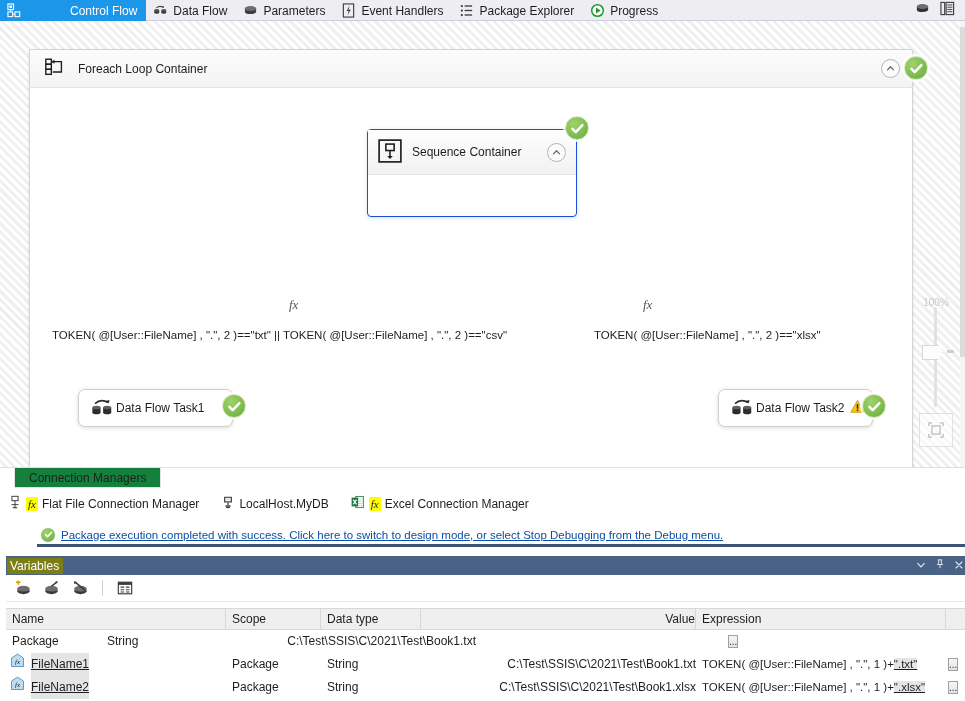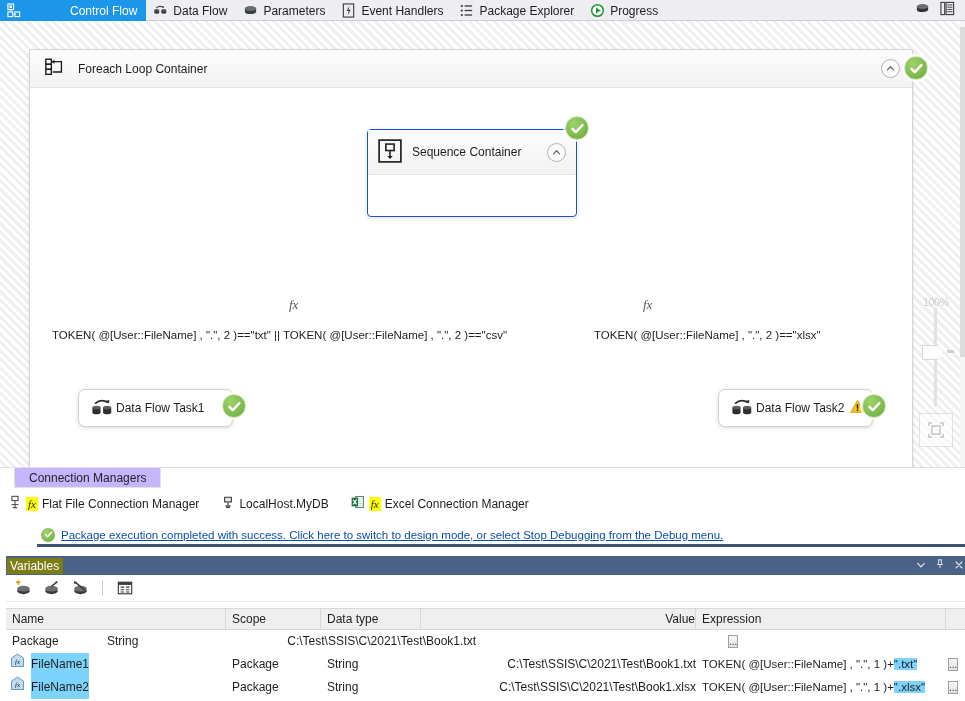--- a/index.html
+++ b/index.html
@@ -149,21 +149,21 @@
   #canvas-vsb-thumb { position: absolute; top: 6px; left: 0; width: 5px; height: 330px; background: #dcdcdc; }
 
   
   #cm-area {
     position: absolute; top: 467px; left: 0; width: 965px; height: 58px;
     background: #ffffff; border-top: 1px solid #e0e0e0;
   }
   #cm-tab {
     position: absolute; left: 14px; top: 0; height: 20px;
     padding: 0 14px; display: flex; align-items: center;
-    border: 1px solid #e2e2e2; border-top: none; background: #c4b5fd;
+    border: 1px solid #e2e2e2; border-top: none; background: #15803d;
     font-size: 12px;
   }
   #cm-list {
     position: absolute; left: 8px; top: 27px; display: flex; align-items: center; gap: 22px;
   }
   .cm-item { display: flex; align-items: center; gap: 4px; font-size: 12px; white-space: nowrap; }
   .fx-badge {
     background: #ffff00; font-family: "Liberation Serif", serif; font-style: italic;
     font-size: 11px; padding: 0 2px 0 2px; line-height: 14px; display: inline-block;
   }
@@ -221,21 +221,21 @@
   .vrow { display: flex; height: 23px; align-items: center; font-size: 12px; }
   .vc { padding-left: 6px; height: 23px; line-height: 23px; overflow: hidden; white-space: nowrap; }
   .col-name { width: 220px; flex: 0 0 220px; }
   .col-scope { width: 95px; flex: 0 0 95px; }
   .col-type { width: 100px; flex: 0 0 100px; }
   .col-value { width: 275px; flex: 0 0 275px; text-align: right; }
   .col-expr { width: 250px; flex: 0 0 250px; }
   .col-btn { width: 25px; flex: 0 0 25px; }
 
   .name-cell { display: flex; align-items: center; gap: 6px; padding-left: 4px; }
-  .hl { background: #7dd3fc; }
+  .hl { background: #e5e5e5; text-decoration: underline; }
   .ellipsis-btn {
     width: 19px; height: 17px; border: 1px solid #a0a0a0;
     background: linear-gradient(#f6f6f6, #e4e4e4);
     font-size: 10px; line-height: 13px; text-align: center; color: #333;
   }
   .expr-cell { white-space: nowrap; font-size: 11.5px; }
 </style>
 </head>
 <body>
 

